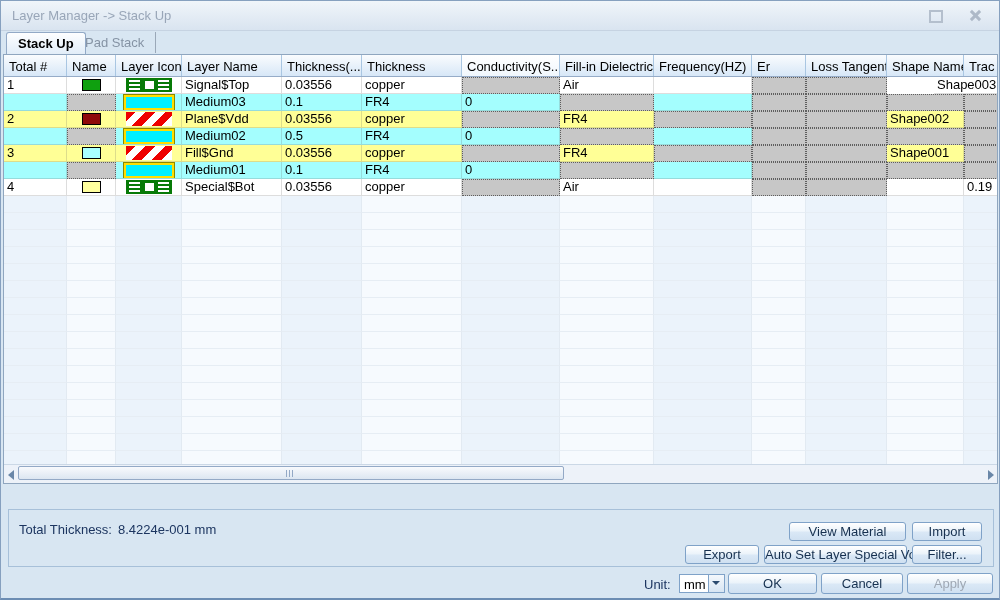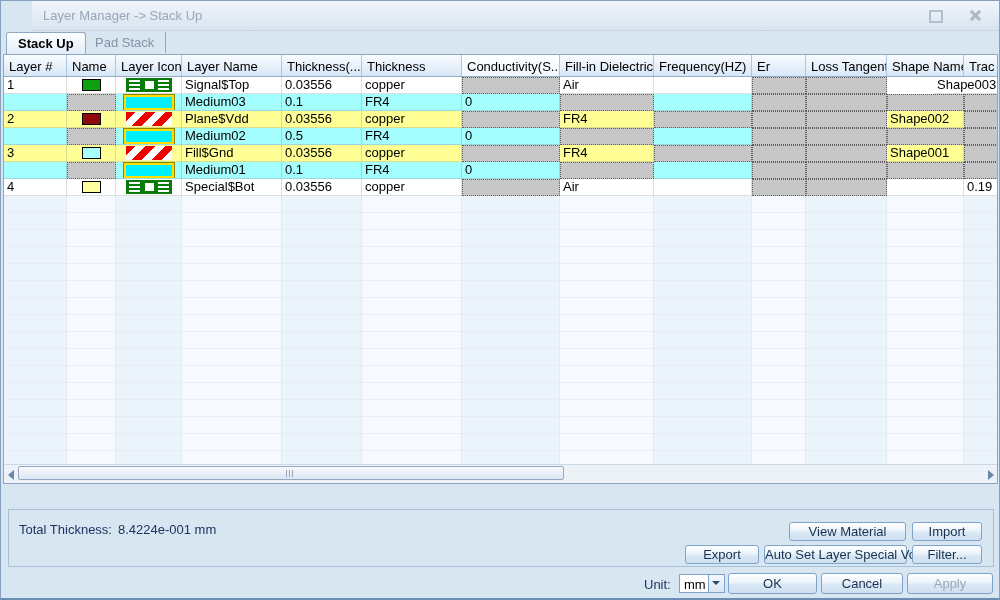--- a/index.html
+++ b/index.html
@@ -1,34 +1,34 @@
 <!DOCTYPE html>
 <html><head>
 <meta charset="utf-8">
 <style>
   html,body{margin:0;padding:0;}
   body{width:1000px;height:600px;position:relative;font-family:"Liberation Sans",sans-serif;background:#fff;overflow:hidden;}
   .window{position:absolute;inset:0;background:#D8E6F2;border:1px solid #86A0BF;border-bottom:2px solid #6C8DB3;box-sizing:border-box;}
 
   
-  .titlebar{position:absolute;left:0;right:0;top:0;height:29px;background:linear-gradient(#F0F5FA,#D9E4F0);border-bottom:1px solid #C6D3E2;margin-left:31px;}
+  .titlebar{position:absolute;left:0;right:0;top:0;height:29px;background:linear-gradient(#F0F5FA,#D9E4F0);border-bottom:1px solid #C6D3E2;}
   .title{position:absolute;left:11px;top:7px;font-size:13px;color:#99A6B8;}
   .winbtn{position:absolute;top:8px;width:16px;height:14px;cursor:default;}
   .maxbtn{right:56px;}
   .maxbtn .box{position:absolute;left:2px;top:1px;width:10px;height:9px;border:2px solid #B4BfCD;}
   .closebtn{right:16px;}
   .closebtn .bar{position:absolute;left:7px;top:0;width:3px;height:13px;background:#AEB9C8;}
   .closebtn .b1{transform:rotate(45deg);}
   .closebtn .b2{transform:rotate(-45deg);}
 
   
   .tabbar{position:absolute;left:2px;top:31px;height:22px;right:2px;}
   .tab{position:absolute;top:0;height:21px;line-height:21px;font-size:13px;padding:0 11px;white-space:nowrap;}
   .tab.active{left:3px;background:linear-gradient(#FDFEFF,#E2EDF8);border:1px solid #92A9C6;border-bottom:none;border-radius:3px 3px 0 0;font-weight:bold;color:#000;}
-  .tab.inactive{left:81px;color:#8593A4;border-right:1px solid #9AA8B8;}
+  .tab.inactive{left:71px;color:#8593A4;border-right:1px solid #9AA8B8;}
 
   
   .table{position:absolute;left:2px;top:53px;width:995px;height:430px;background:#FFFFFF;border:1px solid #8FA6BF;box-sizing:border-box;overflow:hidden;}
   .thead{display:flex;height:22px;background:linear-gradient(#FAFCFE,#D7E7F7);border-bottom:1px solid #96ACC8;box-sizing:border-box;}
   .th{flex:none;box-sizing:border-box;border-right:1px solid #A9C6E2;font-size:13px;color:#000;padding:4px 0 0 5px;white-space:nowrap;overflow:hidden;}
   .th-hl{background:linear-gradient(#FFFFFF,#F0F7FD);}
   .tr{display:flex;height:17px;}
   .td{flex:none;box-sizing:border-box;font-size:13px;line-height:15px;padding-left:3px;white-space:nowrap;overflow:hidden;color:#000;border-right:1px solid rgba(100,100,100,0.22);border-bottom:1px solid rgba(100,100,100,0.22);}
   .td.gray{background:#C7C7C7;border:1px dotted #5E5E5E;}
   .td.center{display:flex;align-items:center;justify-content:center;padding:0;}
@@ -81,21 +81,21 @@
       </span>
   </div>
 
   <div class="tabbar">
     <div class="tab active">Stack Up</div>
     <div class="tab inactive">Pad Stack</div>
   </div>
 
   <div class="table">
     <div class="thead" id="thead">
-        <div class="th" style="width: 63px;">Layer #</div>
+        <div class="th" style="width: 63px;">Total #</div>
         <div class="th" style="width: 49px;">Name</div>
         <div class="th" style="width: 66px;">Layer Icon</div>
         <div class="th" style="width: 100px;">Layer Name</div>
         <div class="th" style="width: 80px;">Thickness(...</div>
         <div class="th" style="width: 100px;">Thickness</div>
         <div class="th th-hl" style="width: 98px;">Conductivity(S...</div>
         <div class="th" style="width: 94px;">Fill-in Dielectric</div>
         <div class="th" style="width: 98px;">Frequency(HZ)</div>
         <div class="th" style="width: 54px;">Er</div>
         <div class="th" style="width: 81px;">Loss Tangent</div>

